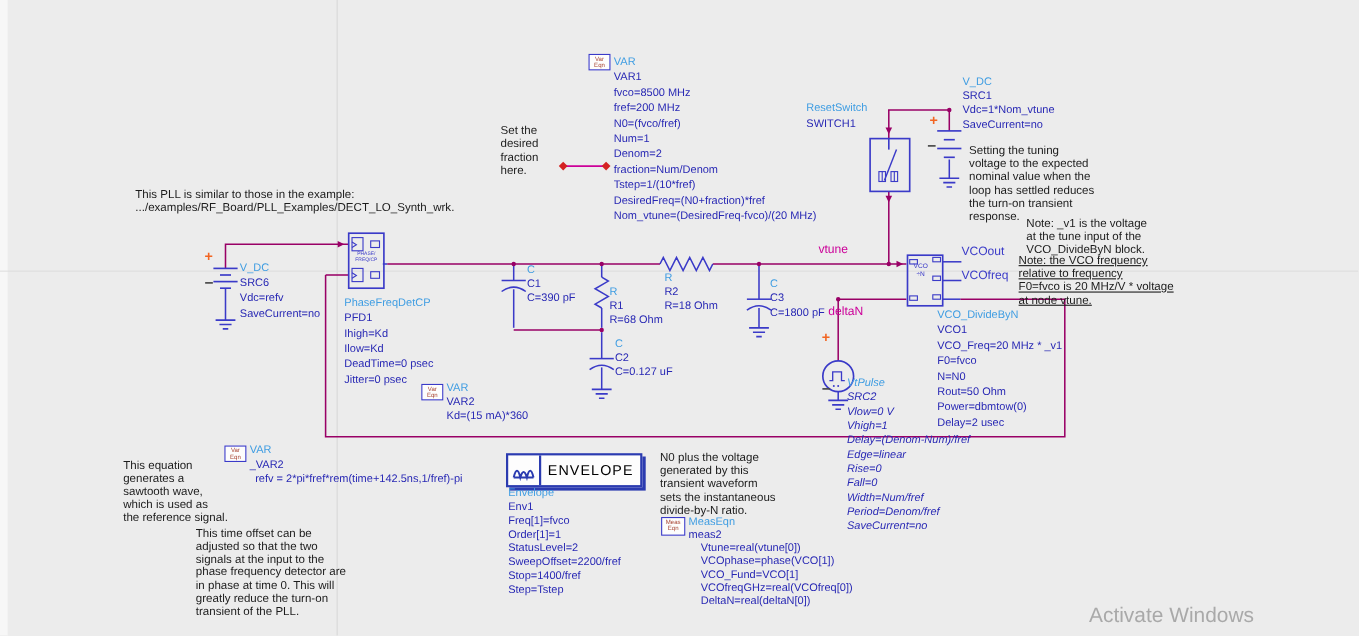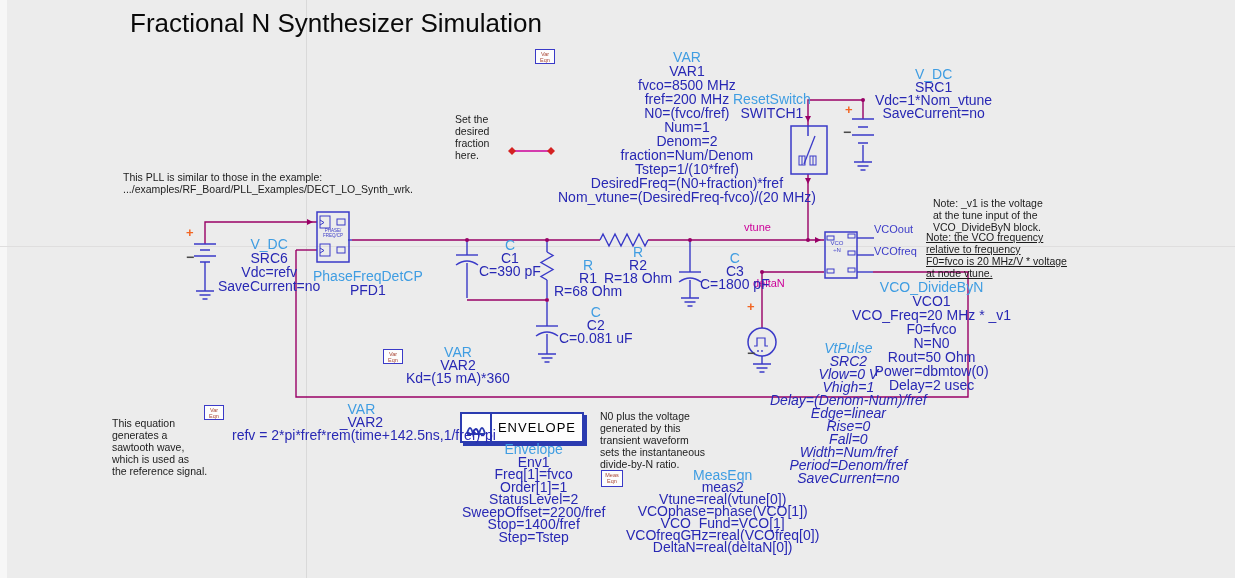--- a/index.html
+++ b/index.html
@@ -2,29 +2,29 @@
 <html><head>
 <meta charset="utf-8">
 <style>
   html,body{margin:0;padding:0;background:#ececec;}
   #canvas{position:relative;width:1235px;height:578px;background:#ececec;
           font-family:"Liberation Sans",sans-serif;overflow:hidden;}
   .txt{position:absolute;white-space:pre-line;}
   .title{font-size:26px;color:#0a0a0a;}
   .note{font-size:10.5px;line-height:12px;color:#1c1c1c;}
   .note-sm{font-size:10.5px;line-height:11.8px;color:#1c1c1c;}
-  .comp{position:absolute;font-size:14px;line-height:13px;text-align:center;}
+  .comp{position:absolute;font-size:10px;line-height:13px;}
   .comp div{white-space:pre;}
   .lh14{line-height:14px;}
   .lh125{line-height:12.5px;}
   .lh12{line-height:12px;}
   .tname{color:#3f9de2;}
   .iname{color:#2828b4;}
   .plist{color:#2828b4;}
-  .indent10{}
+  .indent10{margin-left:11px;}
   .indent14{margin-left:5px;}
   .netlabel{position:absolute;font-size:11px;color:#cc0099;}
   .portlabel{position:absolute;font-size:11px;color:#3c3cc8;}
   .plus{position:absolute;color:#f26522;font-size:13px;font-weight:bold;line-height:12px;}
   .minus{position:absolute;color:#4a4a4a;font-size:14px;font-weight:bold;line-height:12px;}
   .eqicon{position:absolute;box-sizing:border-box;width:20px;height:15px;border:1px solid #3a3ac8;
           background:#fdfdfd;color:#a84433;font-size:5.5px;line-height:6px;text-align:center;
           white-space:pre-line;padding-top:1px;}
   .symtext{position:absolute;color:#3a3ac8;text-align:center;white-space:pre-line;}
   .envbox{position:absolute;left:460px;top:412px;width:120px;height:27px;background:#fdfdfd;
@@ -175,40 +175,52 @@
       <path d="M805,178 l3,6 l3,-6 z"></path>
     </g>
 
     <g>
       <path d="M512,151 H551" stroke="#cc0099" stroke-width="1.5"></path>
       <path d="M512,151 m-4,0 l4,-4 l4,4 l-4,4 z" fill="#d42222"></path>
       <path d="M551,151 m-4,0 l4,-4 l4,4 l-4,4 z" fill="#d42222"></path>
     </g>
   </svg>
 
-  <div class="txt title" style="left:130px;top:8px;">Fractional N Synthesizer Simulation</div>
 
   <div class="txt note" style="left:455px;top:113px;">Set the
 desired
 fraction
 here.</div>
   <div class="txt note" style="left:123px;top:171px;">This PLL is similar to those in the example:
 .../examples/RF_Board/PLL_Examples/DECT_LO_Synth_wrk.</div>
+  <div class="txt note" style="left:881px;top:131px;">Setting the tuning
+voltage to the expected
+nominal value when the
+loop has settled reduces
+the turn-on transient
+response.</div>
   <div class="txt note" style="left:933px;top:197px;">Note: _v1 is the voltage
 at the tune input of the
 VCO_DivideByN block.</div>
   <div class="txt note" style="left:926px;top:231px;text-decoration:underline;">Note: the VCO frequency
 relative to frequency
 F0=fvco is 20 MHz/V * voltage
 at node vtune.</div>
   <div class="txt note" style="left:112px;top:417px;">This equation
 generates a
 sawtooth wave,
 which is used as
 the reference signal.</div>
+  <div class="txt note-sm" style="left:178px;top:480px;">This time offset can be
+adjusted so that the two
+signals at the input to the
+phase frequency detector are
+in phase at time 0.  This will
+greatly reduce the turn-on
+transient of the PLL.</div>
   <div class="txt note" style="left:600px;top:410px;">N0 plus the voltage
 generated by this
 transient waveform
 sets the instantaneous
 divide-by-N ratio.</div>
 
   <div class="netlabel" style="left:744px;top:221px;">vtune</div>
   <div class="netlabel" style="left:753px;top:277px;">deltaN</div>
   <div class="portlabel" style="left:874px;top:223px;">VCOout</div>
   <div class="portlabel" style="left:874px;top:245px;">VCOfreq</div>
@@ -227,20 +239,21 @@
     <div class="tname">V_DC</div>
     <div class="iname">SRC6</div>
     <div class="plist"><div>Vdc=refv</div><div>SaveCurrent=no</div></div>
   </div>
 
   <div class="symtext" style="left:317px;top:228px;width:32px;font-size:4.5px;line-height:5px;">PHASE/
 FREQ/CP</div>
   <div class="comp lh14" style="left:313px;top:269px;">
     <div class="tname">PhaseFreqDetCP</div>
     <div class="iname">PFD1</div>
+    <div class="plist"><div>Ihigh=Kd</div><div>Ilow=Kd</div><div>DeadTime=0 psec</div><div>Jitter=0 psec</div></div>
   </div>
 
   <div class="eqicon" style="left:383px;top:349px;">Var
 Eqn</div>
   <div class="comp" style="left:406px;top:346px;">
     <div class="tname">VAR</div>
     <div class="iname">VAR2</div>
     <div class="plist"><div>Kd=(15 mA)*360</div></div>
   </div>
 
@@ -250,21 +263,21 @@
     <div class="plist"><div>C=390 pF</div></div>
   </div>
   <div class="comp" style="left:554px;top:259px;">
     <div class="tname">R</div>
     <div class="iname">R1</div>
     <div class="plist"><div>R=68 Ohm</div></div>
   </div>
   <div class="comp" style="left:559px;top:306px;">
     <div class="tname">C</div>
     <div class="iname">C2</div>
-    <div class="plist"><div>C=0.081 uF</div></div>
+    <div class="plist"><div>C=0.127 uF</div></div>
   </div>
   <div class="comp" style="left:604px;top:246px;">
     <div class="tname">R</div>
     <div class="iname">R2</div>
     <div class="plist"><div>R=18 Ohm</div></div>
   </div>
   <div class="comp" style="left:700px;top:252px;">
     <div class="tname">C</div>
     <div class="iname">C3</div>
     <div class="plist"><div>C=1800 pF</div></div>
@@ -322,14 +335,15 @@
   </div>
 
   <div class="eqicon" style="left:204px;top:405px;">Var
 Eqn</div>
   <div class="comp" style="left:227px;top:403px;">
     <div class="tname">VAR</div>
     <div class="iname">_VAR2</div>
     <div class="plist indent14"><div>refv = 2*pi*fref*rem(time+142.5ns,1/fref)-pi</div></div>
   </div>
 
+  <div class="watermark">Activate Windows</div>
 
 </div>
 
 </body></html>

